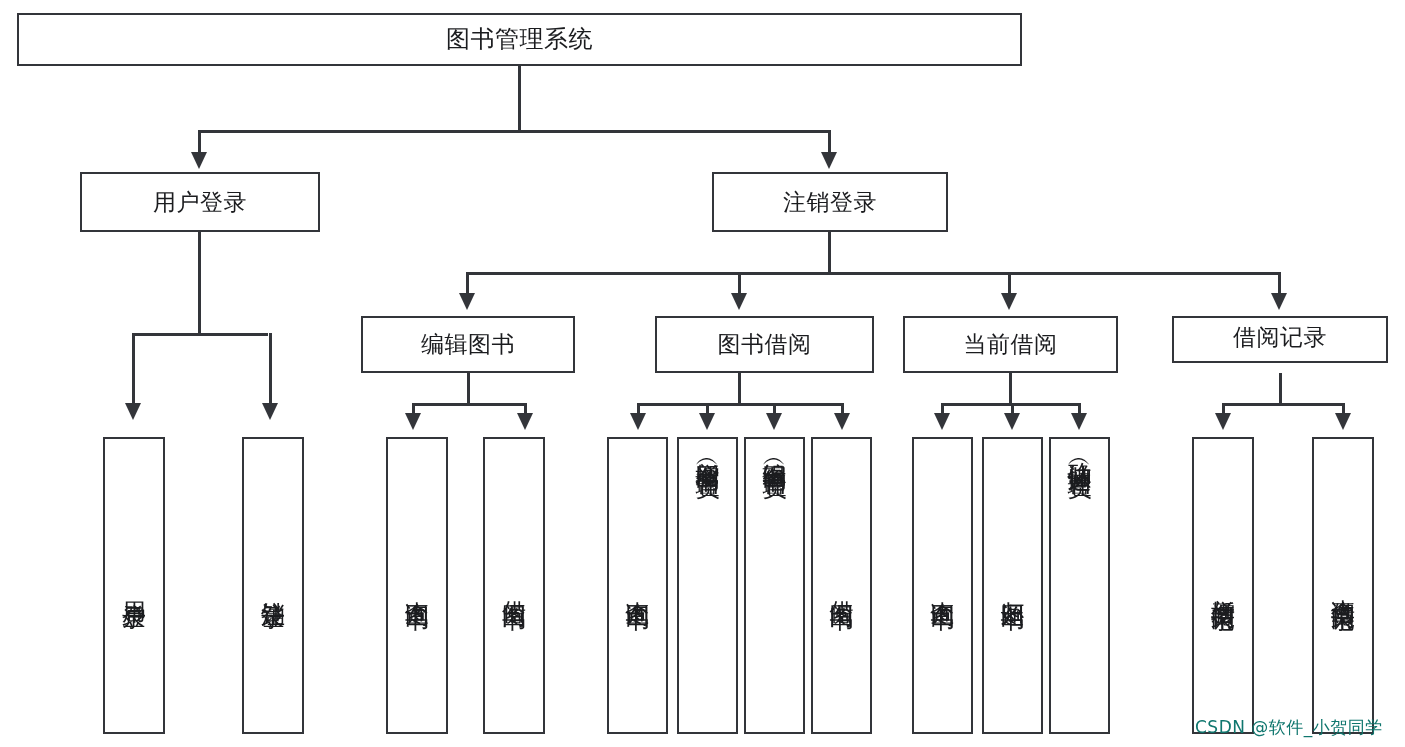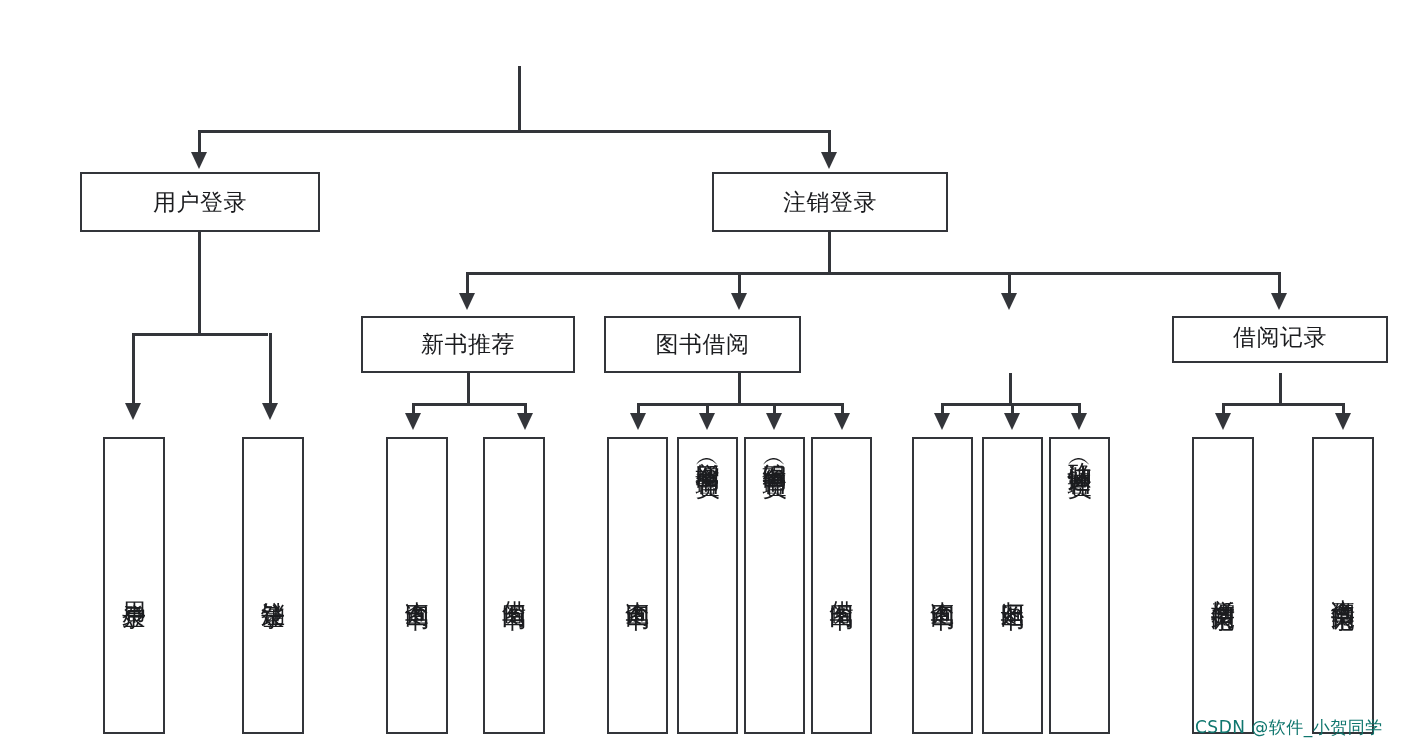--- a/index.html
+++ b/index.html
@@ -78,20 +78,23 @@
     letter-spacing: 0.5px;
     white-space: nowrap;
     user-select: none;
   }
 </style>
 </head>
 <body>
 
 <div id="diagram-root">
 
+  <div class="node horiz root" style="left:17px; top:13px; width:1005px; height:53px;">
+    <span class="label">图书管理系统</span>
+  </div>
 
   <div class="conn v" style="left:518px; top:66px; width:2.5px; height:66px;"></div>
 
   <div class="conn h" style="left:198px; top:130px; width:632px; height:2.5px;"></div>
 
   <div class="conn v" style="left:198px; top:130px; height:24px;"></div>
   <div class="arrow" style="left:191px; top:152px;"></div>
 
   <div class="conn v" style="left:828px; top:130px; height:24px;"></div>
   <div class="arrow" style="left:821px; top:152px;"></div>
@@ -120,24 +123,27 @@
   <div class="conn v" style="left:738px; top:272px; height:23px;"></div>
   <div class="arrow" style="left:731px; top:293px;"></div>
 
   <div class="conn v" style="left:1008px; top:272px; height:23px;"></div>
   <div class="arrow" style="left:1001px; top:293px;"></div>
 
   <div class="conn v" style="left:1278px; top:272px; height:23px;"></div>
   <div class="arrow" style="left:1271px; top:293px;"></div>
 
   <div class="node horiz" style="left:361px; top:316px; width:214px; height:57px;">
-    <span class="label">新书推荐</span>
-  </div>
-  <div class="node horiz" style="left:604px; top:316px; width:197px; height:57px;">
+    <span class="label">编辑图书</span>
+  </div>
+  <div class="node horiz" style="left:655px; top:316px; width:219px; height:57px;">
     <span class="label">图书借阅</span>
+  </div>
+  <div class="node horiz" style="left:903px; top:316px; width:215px; height:57px;">
+    <span class="label">当前借阅</span>
   </div>
   <div class="node horiz" style="left:1172px; top:316px; width:216px; height:47px;font-family:Liberation Mono, monospace;">
     <span class="label">借阅记录</span>
   </div>
 
   <div class="conn v" style="left:467px; top:373px; height:32px;"></div>
   <div class="conn h" style="left:412px; top:403px; width:114px;"></div>
   <div class="conn v" style="left:412px; top:403px; height:12px;"></div>
   <div class="arrow" style="left:405px; top:413px;"></div>
   <div class="conn v" style="left:524px; top:403px; height:12px;"></div>

